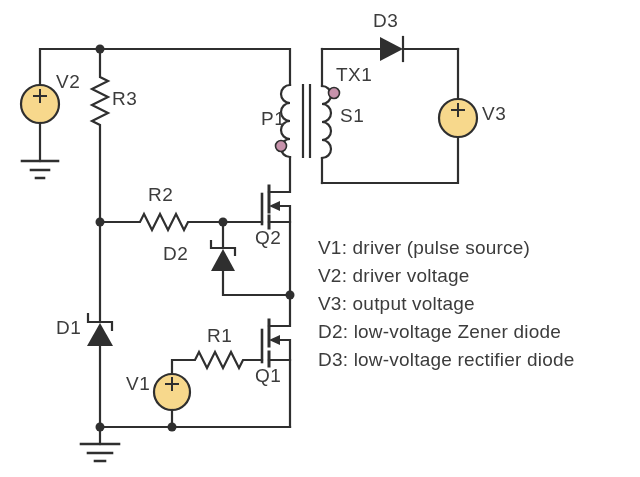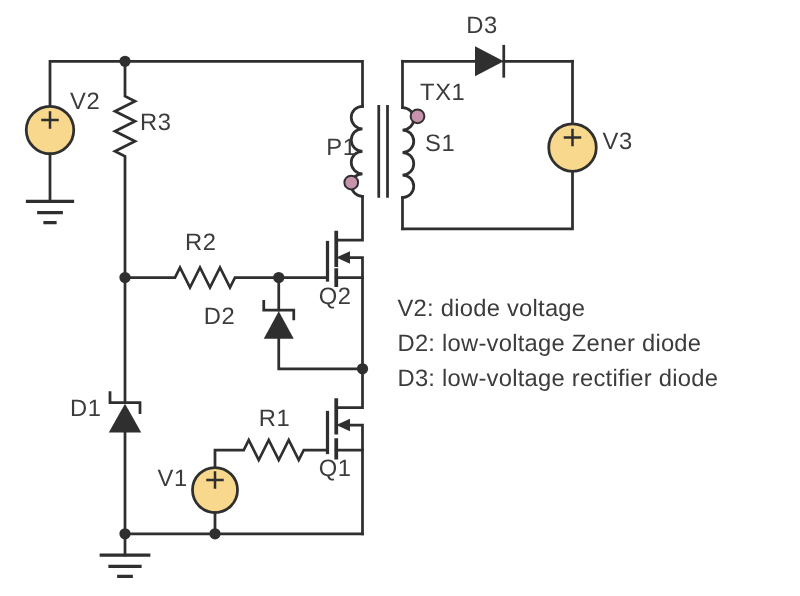--- a/index.html
+++ b/index.html
@@ -148,18 +148,20 @@
   <div class="comp-label" style="left:482px;top:104px">V3</div>
   <div class="comp-label" style="left:148px;top:185px">R2</div>
   <div class="comp-label" style="left:255px;top:228px">Q2</div>
   <div class="comp-label" style="left:163px;top:244px">D2</div>
   <div class="comp-label" style="left:56px;top:318px">D1</div>
   <div class="comp-label" style="left:207px;top:326px">R1</div>
   <div class="comp-label" style="left:126px;top:374px">V1</div>
   <div class="comp-label" style="left:255px;top:366px">Q1</div>
 
   <div id="legend">
-    <div class="legend-line">V2: diode voltage</div>
+    <div class="legend-line">V1: driver (pulse source)</div>
+    <div class="legend-line">V2: driver voltage</div>
+    <div class="legend-line">V3: output voltage</div>
     <div class="legend-line">D2: low-voltage Zener diode</div>
     <div class="legend-line">D3: low-voltage rectifier diode</div>
   </div>
 
 </div>
 
 </body></html>

